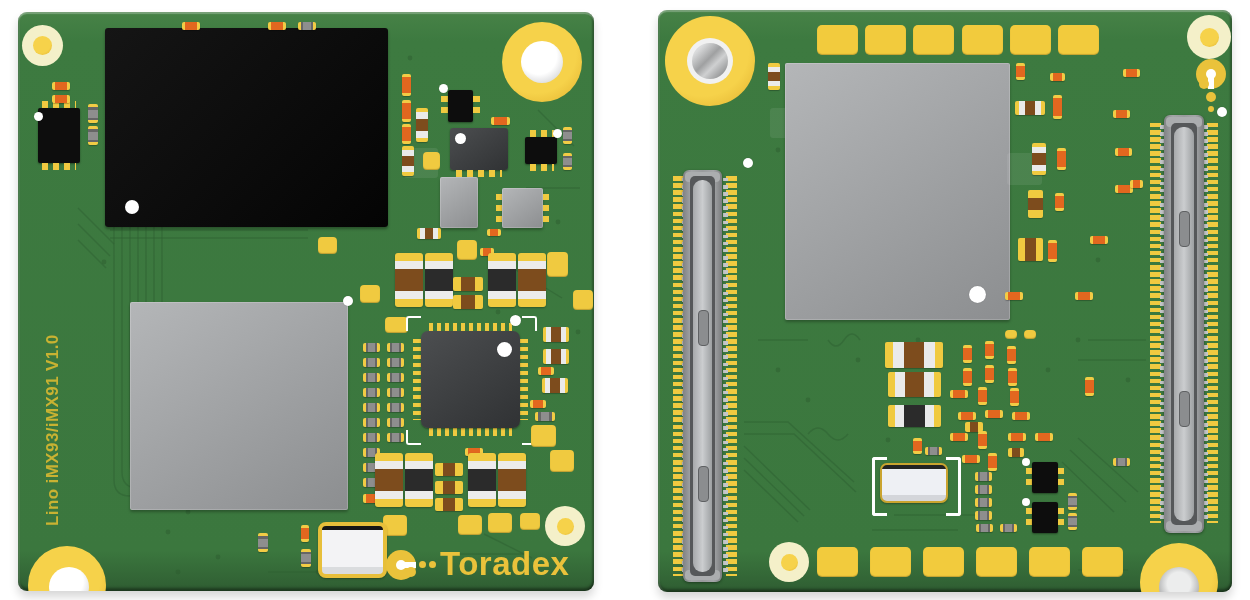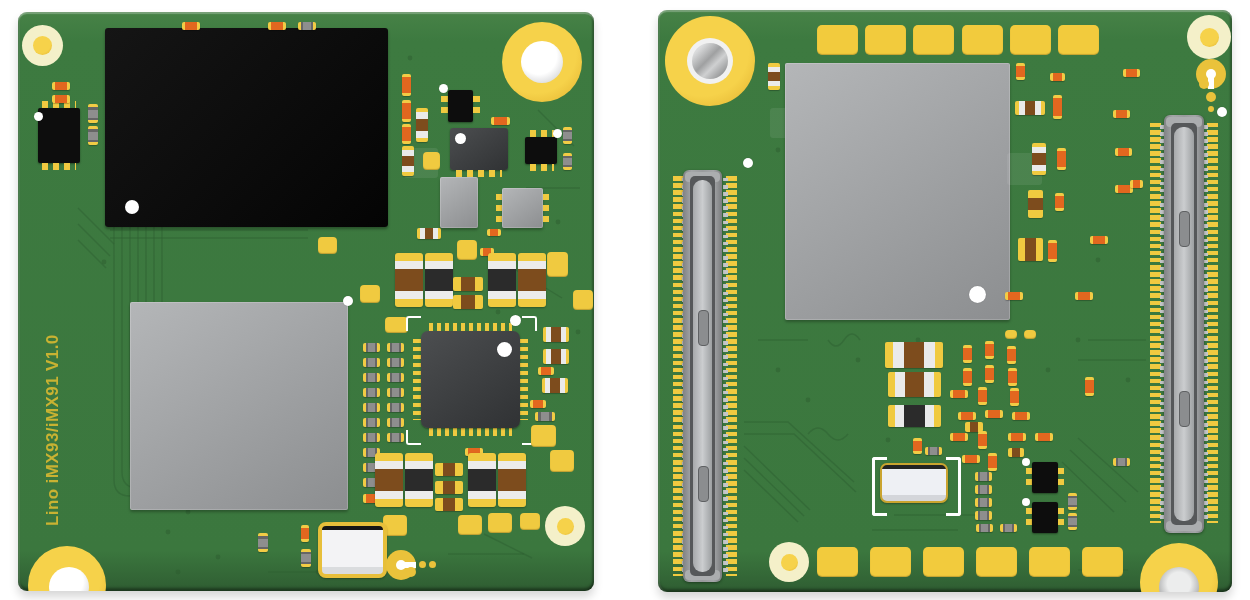--- a/index.html
+++ b/index.html
@@ -250,20 +250,21 @@
 
     <div class="c" style="left:368px;top:536px;width:215px;height:40px;">
       <div class="mark" style="left:0;top:2px;">
         <div class="m-ring"></div>
         <div class="m-hole"></div>
         <div class="m-slit"></div>
         <div class="m-nub"></div>
       </div>
       <div class="m-dot" style="left:33px;top:13px;width:7px;height:7px;"></div>
       <div class="m-dot" style="left:43px;top:13px;width:7px;height:7px;"></div>
+      <div class="logo-text" style="left:54px;top:-2px;">Toradex</div>
     </div>
 
     <div class="silk-label" style="left:26px;top:514px;width:192px;">Lino iMX93/iMX91 V1.0</div>
   </div>
 
   <div class="board" style="left:658px;top:10px;width:574px;height:582px;">
     <svg class="traces" width="574" height="582">
       <g stroke="#2e5f31" stroke-opacity=".5" fill="none" stroke-width="1.4">
         <path d="M86,436 L152,500"></path>
           <path d="M86,448 L146,506"></path>

